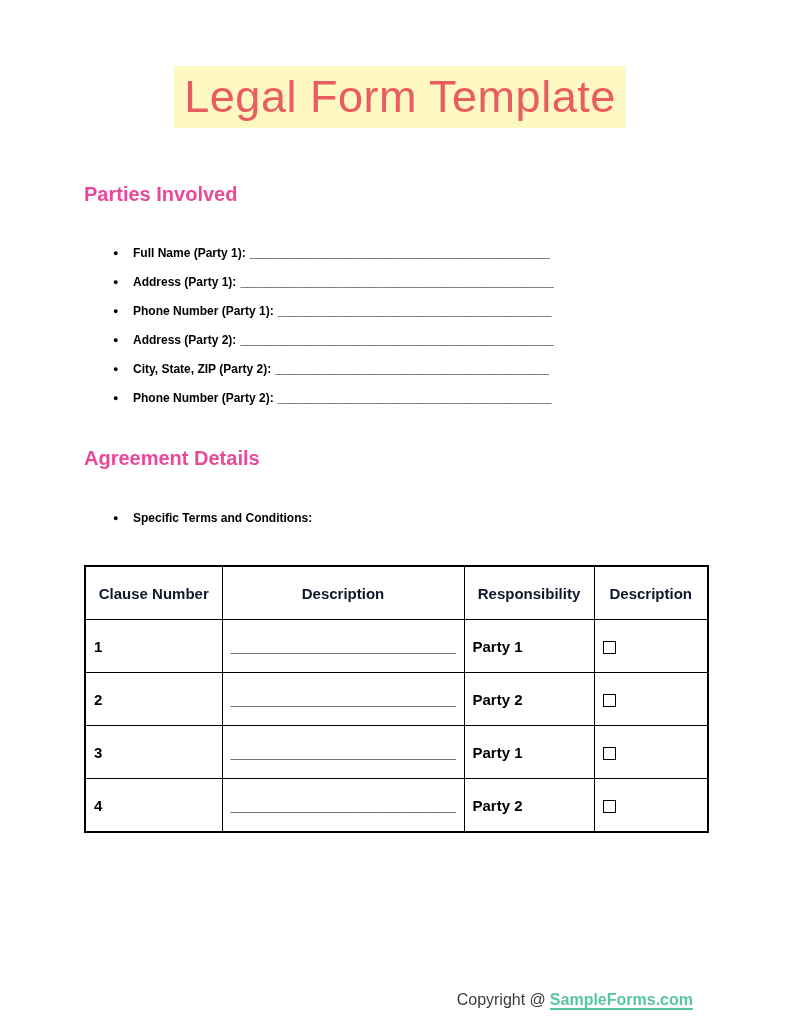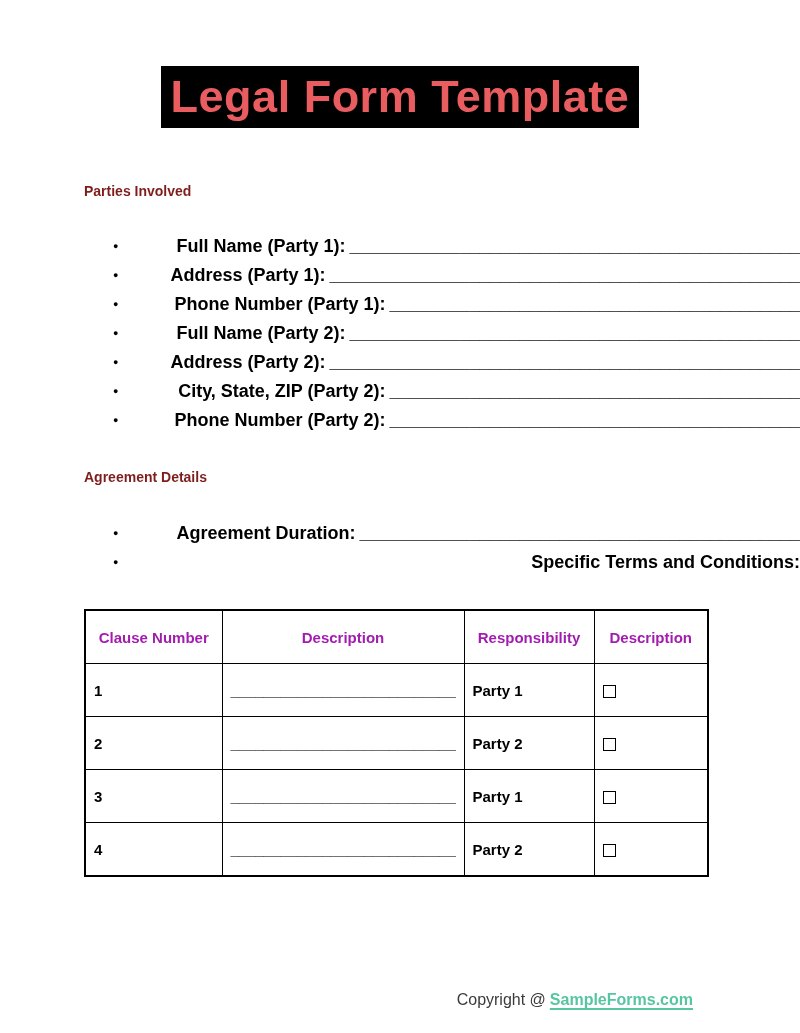--- a/index.html
+++ b/index.html
@@ -9,56 +9,55 @@
     color: #000;
     position: relative;
     overflow: hidden;
   }
   .page { position: relative; width: 800px; height: 1033px; }
 
   
   .title-row { padding-top: 66px; text-align: center; }
   .title-highlight {
     display: inline-block;
-    background: #000000;
+    background: #fef9c3;
     color: #e95c5f;
     font-size: 45px;
-    font-weight: bold;
+    font-weight: normal;
     line-height: 62px;
     padding: 0 10px;
     letter-spacing: 0.5px;
   }
 
   
   h2.sec {
     margin: 0 18px 0 84px;
-    font-size: 14px;
-    font-weight: bold;
-    color: #7f1d1d;
+    font-size: 20px;
+    font-weight: bold;
+    color: #ec4899;
   }
   h2.sec.parties { margin-top: 55px; }
   h2.sec.agreement { margin-top: 34px; }
 
   
   ul.fields {
     list-style: none;
     margin: 33px 0 0 0;
     padding: 0 0 0 112px;
   }
   ul.fields.second { margin-top: 34px; }
   ul.fields li {
     position: relative;
     padding-left: 21px;
     height: 29px;
     line-height: 29px;
-    font-size: 18px;
+    font-size: 12px;
     font-weight: bold;
     white-space: nowrap;
     overflow: hidden;
-    text-align: right;
   }
   ul.fields li::before {
     content: "\25CF";
     position: absolute;
     left: 1px;
     top: 0;
     font-size: 9px;
     line-height: 29px;
   }
   .blank { margin-left: 4px; letter-spacing: 0; }
@@ -72,21 +71,21 @@
     border: 2px solid #000;
   }
   table.clauses th, table.clauses td {
     border: 1px solid #000;
     font-size: 15px;
     font-weight: bold;
     overflow: hidden;
   }
   table.clauses th {
     height: 50px;
-    color: #a21caf;
+    color: #0f172a;
     text-align: center;
     vertical-align: middle;
   }
   table.clauses td {
     height: 52px;
     text-align: left;
     vertical-align: middle;
     padding: 0 0 0 8px;
   }
   td .blank { margin-left: 0; }
@@ -132,39 +131,33 @@
     <li>
       <span class="lbl">Full Name (Party 1):</span><span class="blank">_____________________________________________</span>
     </li>
     <li>
       <span class="lbl">Address (Party 1):</span><span class="blank">_______________________________________________</span>
     </li>
     <li>
       <span class="lbl">Phone Number (Party 1):</span><span class="blank">_________________________________________</span>
     </li>
     <li>
-      <span class="lbl">Full Name (Party 2):</span><span class="blank">_____________________________________________</span>
-    </li>
-    <li>
       <span class="lbl">Address (Party 2):</span><span class="blank">_______________________________________________</span>
     </li>
     <li>
       <span class="lbl">City, State, ZIP (Party 2):</span><span class="blank">_________________________________________</span>
     </li>
     <li>
       <span class="lbl">Phone Number (Party 2):</span><span class="blank">_________________________________________</span>
     </li>
   </ul>
 
   <h2 class="sec agreement">Agreement Details</h2>
 
   <ul class="fields second">
-    <li>
-      <span class="lbl">Agreement Duration:</span><span class="blank">____________________________________________</span>
-    </li>
     <li>
       <span class="lbl">Specific Terms and Conditions:</span>
     </li>
   </ul>
 
   <table class="clauses">
     <colgroup>
       <col style="width:137px">
         <col style="width:242px">
         <col style="width:130px">

